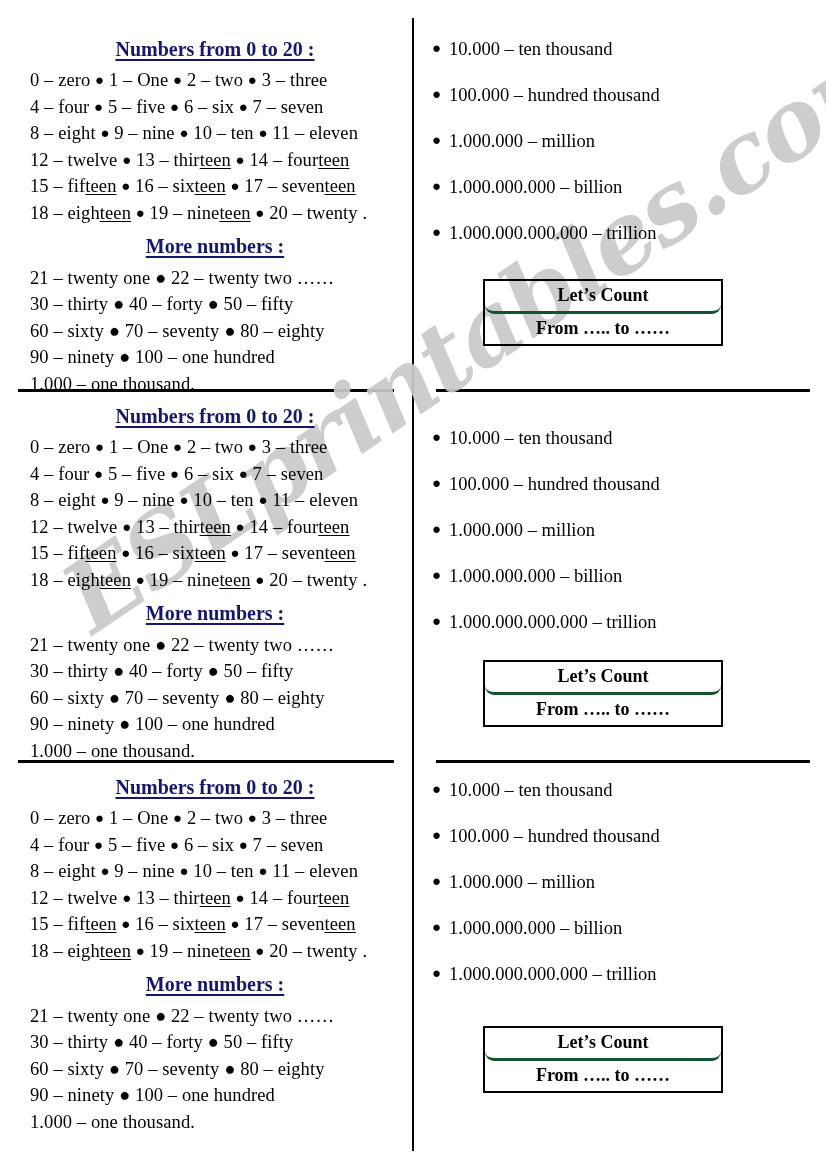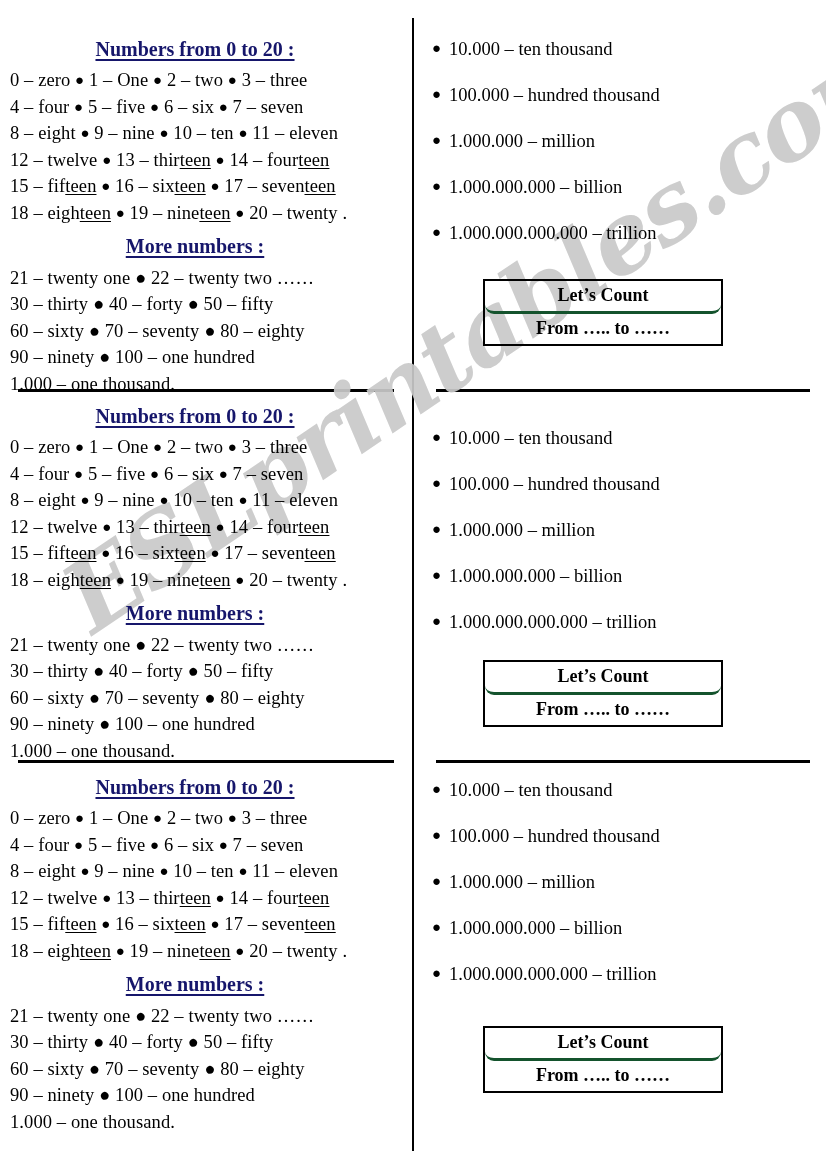--- a/index.html
+++ b/index.html
@@ -63,21 +63,21 @@
     z-index: 3;
   }
   .hrule.left  { left: 18px;  width: 376px; }
   .hrule.right { left: 436px; width: 374px; }
 
   
   .col {
     position: absolute;
     z-index: 8;
   }
-  .col.left  { left: 6px;  width: 378px; }
+  .col.left  { left: 26px;  width: 378px; }
   .col.right { left: 432px; width: 380px; }
 
   
   .sec-title {
     text-align: center;
     font-weight: bold;
     font-size: 20px;
     color: #16166b;
     margin: 0 0 9px 0;
     line-height: 1.1;

